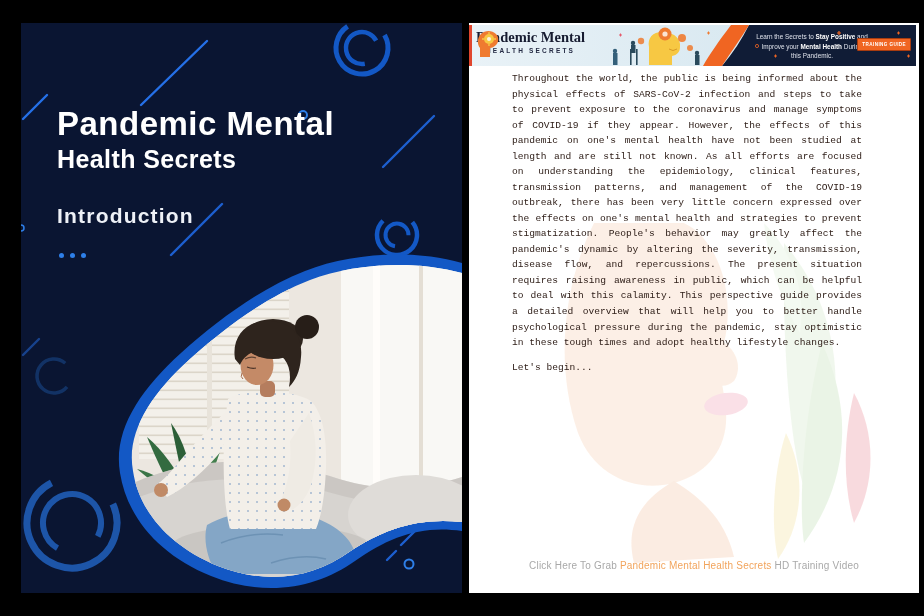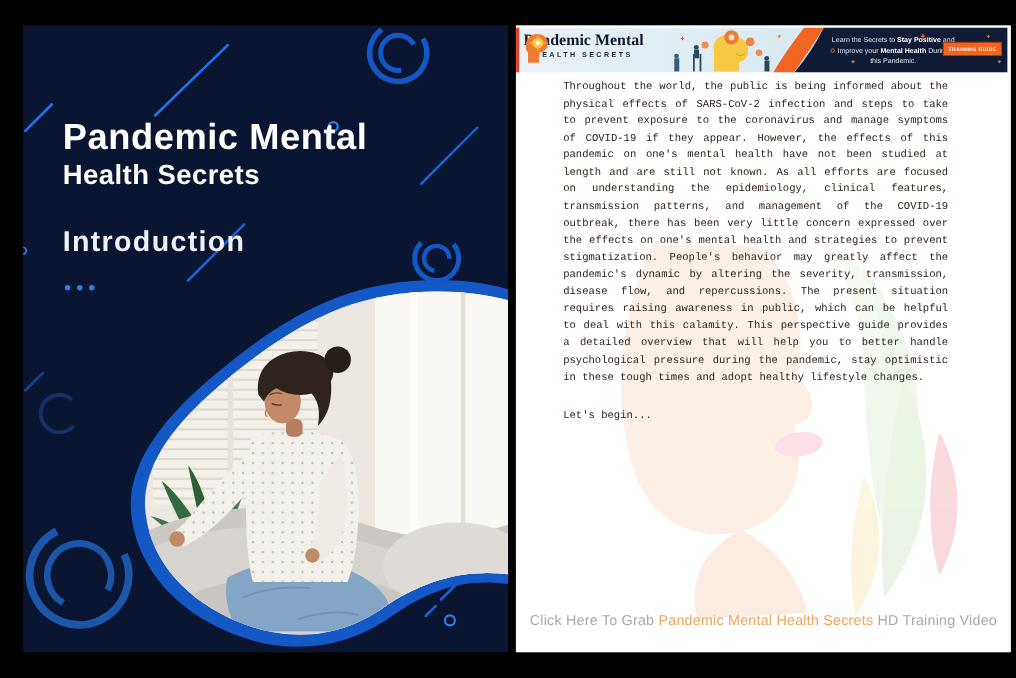--- a/index.html
+++ b/index.html
@@ -10,21 +10,21 @@
 
   
   .left-page {
     position:absolute; left:21px; top:23px; width:441px; height:570px;
     background:#0a1532; overflow:hidden;
   }
   .cover-svg { position:absolute; left:0; top:0; }
   .cover-text { position:absolute; left:36px; top:84px; color:#ffffff; }
   .cover-title1 { font-size:33px; font-weight:bold; letter-spacing:.5px; line-height:1.05; }
   .cover-title2 { font-size:25px; font-weight:bold; letter-spacing:.4px; margin-top:3px; }
-  .cover-sub   { font-size:26px; font-weight:bold; letter-spacing:1.2px; margin-top:30px; color:#eef1f7; }
+  .cover-sub   { font-size:21px; font-weight:bold; letter-spacing:1.2px; margin-top:30px; color:#eef1f7; }
   .cover-dots  { margin-top:16px; margin-left:2px; }
   .cover-dots span {
     display:inline-block; width:5px; height:5px; border-radius:50%;
     background:#2e7fe8; margin-right:6px;
   }
 
   
   .right-page {
     position:absolute; left:469px; top:23px; width:450px; height:570px;
     background:#ffffff; overflow:hidden;
@@ -45,24 +45,24 @@
     border:1px solid #a83c10; color:#fff; font-size:4.6px; font-weight:bold;
     letter-spacing:.4px; padding:3px 4px; border-radius:1px; cursor:pointer;
     font-family:"Liberation Sans", sans-serif;
   }
   .watermark { position:absolute; left:85px; top:200px; opacity:.6; }
   .body-text {
     position:absolute; left:43px; top:48px; width:350px;
     font-family:Liberation Mono, monospace; font-size:9.6px; line-height:1.62;
     text-align:justify; color:#30201a;
   }
-  .lets-begin { margin-top:19px; text-align:left; }
+  .lets-begin { margin-top:9px; text-align:left; }
   .page-footer {
     position:absolute; left:0; right:0; bottom:22px; text-align:center;
-    font-size:13px; color:#a9a9a9; letter-spacing:.2px;
+    font-size:10px; color:#a9a9a9; letter-spacing:.2px;
   }
   .page-footer .link { color:#f2a45c; cursor:pointer; }
 </style>
 </head>
 <body>
 
 <div class="canvas">
 
   <div class="left-page">
     <svg class="cover-svg" width="441" height="570" viewBox="0 0 441 570">

